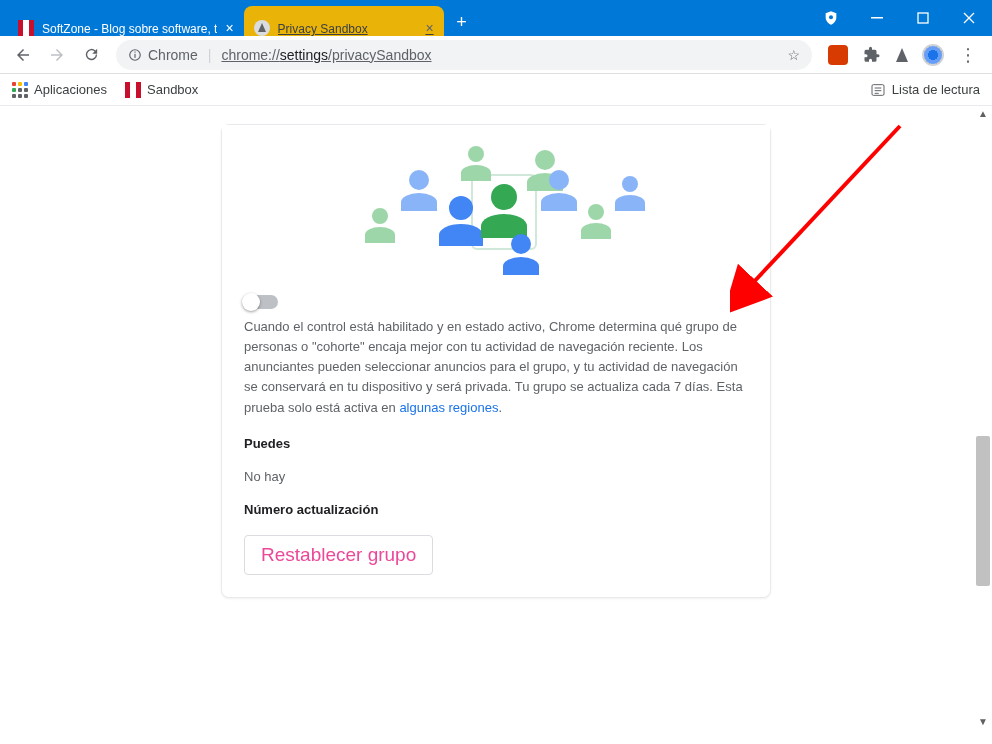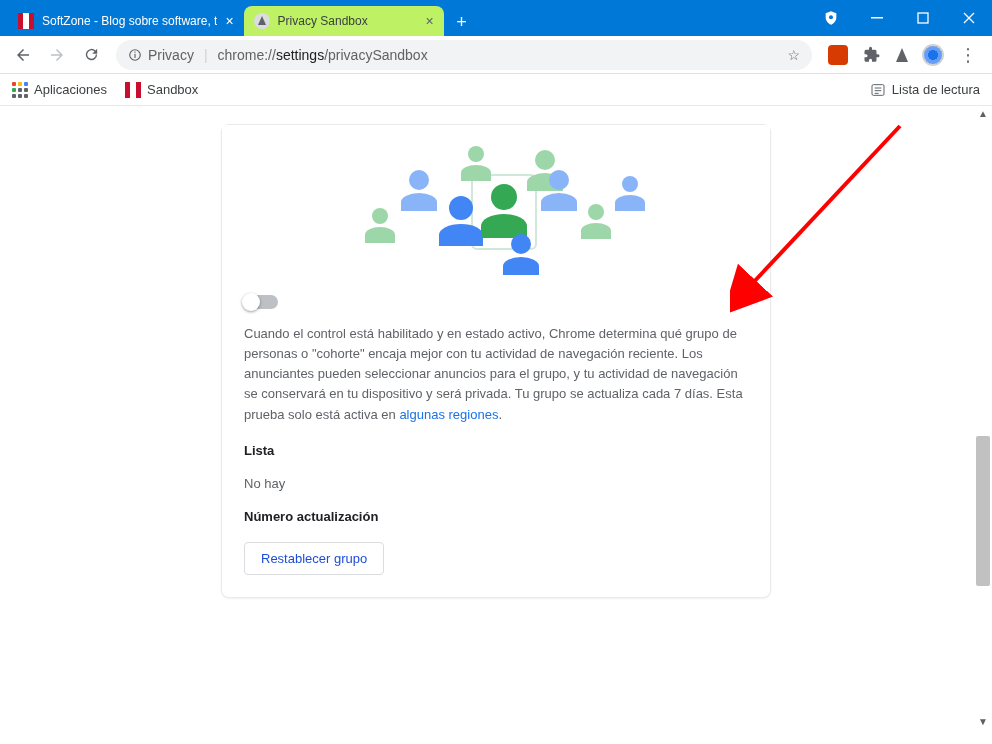--- a/index.html
+++ b/index.html
@@ -1,24 +1,24 @@
 <!DOCTYPE html>
 <html><head>
 <meta charset="utf-8">
 <style>
   * { margin: 0; padding: 0; box-sizing: border-box; font-family: "Segoe UI", Arial, sans-serif; }
   body { width: 992px; height: 744px; overflow: hidden; background: #fff; position: relative; }
 
   
   .titlebar { height: 36px; background: #0078d7; display: flex; }
   .tabs { display: flex; flex: 1; align-items: flex-end; padding-left: 8px; }
-  .tab { height: 30px; display: flex; align-items: center; padding: 0 10px; font-size: 12px;
+  .tab { height: 30px; display: flex; align-items: flex-end; padding: 0 10px; font-size: 12px;
          max-width: 240px; min-width: 200px; position: relative; }
   .tab.inactive { color: #fff; }
-  .tab.active   { background: #bef264; color: #3c4043; border-radius: 8px 8px 0 0; }
+  .tab.active   { background: #eab308; color: #3c4043; border-radius: 8px 8px 0 0; text-decoration: underline; }
   .tab .favicon { width: 16px; height: 16px; margin-right: 8px; flex: none; }
   .tab .favicon.sz { background:
       linear-gradient(to right,#c8102e 33%,#fff 33%,#fff 66%,#c8102e 66%); }
   .tab .favicon.ps { background:#dadce0; border-radius:50%; display:flex;
       align-items:center; justify-content:center;}
   .tab .title { flex:1; white-space: nowrap; overflow:hidden; text-overflow: ellipsis; }
   .tab .close { margin-left:8px; font-size:14px; cursor:pointer; flex:none; }
   .newtab { width:28px; height:28px; display:flex; align-items:center; justify-content:center;
             color:#fff; font-size:18px; cursor:pointer; margin-left:4px; }
   .winbtns { display:flex; align-items:center; }
@@ -33,21 +33,21 @@
              display:flex; align-items:center; padding:0 8px; gap:4px;}
   .tbtn { width:30px;height:30px;border-radius:50%;display:flex;align-items:center;
           justify-content:center;cursor:pointer; color:#5f6368;}
   .tbtn.disabled{color:#bdc1c6;cursor:default;}
   .omnibox { flex:1; height:30px; background:#f1f3f4; border-radius:15px;
              display:flex; align-items:center; padding:0 12px; margin:0 6px;
              font-size:14px; color:#5f6368; gap:10px;}
   .omnibox .secure{display:flex;align-items:center;gap:6px;}
   .omnibox .secure svg{width:14px;height:14px;fill:#5f6368;}
   .omnibox .sep{color:#cfd2d6;}
-  .omnibox .url{color:#5f6368;}
+  .omnibox .url{color:#5f6368;text-decoration:underline;}
   .omnibox .url .dark{color:#202124;}
   .omnibox .star{margin-left:auto;color:#5f6368;cursor:pointer;}
   .ext-icons{display:flex;align-items:center;gap:14px;padding:0 6px;}
   .ext-icons .ext{width:20px;height:20px;border-radius:4px;display:flex;
                   align-items:center;justify-content:center;cursor:pointer;}
   .ext.office{background:#d83b01;}
   .ext.puzzle svg{fill:#5f6368;width:18px;height:18px;}
   .ext.cone{width:0;height:0;border-left:6px solid transparent;border-right:6px solid transparent;
             border-bottom:14px solid #5f6368;border-radius:0;}
   .ext.avatar{width:22px;height:22px;border-radius:50%;
@@ -104,28 +104,28 @@
   .a{left:34px;top:68px;} .b{left:70px;top:30px;} .c{left:108px;top:56px;}
   .d{left:210px;top:30px;} .e{left:250px;top:64px;} .f{left:284px;top:36px;}
   .g{left:130px;top:6px;} .h{left:196px;top:10px;} .i{left:172px;top:94px;}
 
   .card-body{padding:20px 22px 22px;color:#3c4043;font-size:13px;}
   .setting-row{display:flex;align-items:center;justify-content:space-between;}
   .setting-row .label{font-size:14px;font-weight:600;color:#202124;}
   .toggle{width:34px;height:14px;background:#bdc1c6;border-radius:7px;position:relative;cursor:pointer;}
   .toggle .knob{width:18px;height:18px;background:#fff;border-radius:50%;
                 box-shadow:0 1px 3px rgba(0,0,0,.4);position:absolute;top:-2px;left:-2px;}
-  .desc{margin-top:15px;line-height:1.55;color:#5f6368;}
+  .desc{margin-top:8px;line-height:1.55;color:#5f6368;}
   .desc a{color:#1a73e8;text-decoration:none;}
   .field{margin-top:18px;}
   .field .f-label{font-weight:600;color:#202124;font-size:13px;}
   .field .f-value{color:#5f6368;margin-top:2px;}
   .note{margin-top:18px;color:#5f6368;line-height:1.55;}
   .reset-btn{margin-top:18px;display:inline-block;border:1px solid #dadce0;
-             color:#1d4ed8;background:#fff;font-size:13px;padding:8px 16px;border-radius:4px;
+             color:#ec4899;background:#fff;font-size:19px;padding:8px 16px;border-radius:4px;
              cursor:pointer;}
 
   
   .arrow{position:absolute;pointer-events:none;}
 </style>
 </head>
 <body>
 
 <div class="titlebar">
   <div class="tabs">
@@ -187,21 +187,21 @@
       </svg>
   </div>
 
   <div class="omnibox">
     <div class="secure">
       <svg viewBox="0 0 24 24">
           <circle cx="12" cy="12" r="9" fill="none" stroke="#5f6368" stroke-width="2"></circle>
           <rect x="11" y="10" width="2" height="7" fill="#5f6368"></rect>
           <rect x="11" y="6" width="2" height="2" fill="#5f6368"></rect>
         </svg>
-      <span>Privacy</span>
+      <span>Chrome</span>
     </div>
     <span class="sep">|</span>
     <span class="url">
       <span>chrome://</span><span class="dark">settings</span><span>/privacySandbox</span>
     </span>
     <span class="star">☆</span>
   </div>
 
   <div class="ext-icons">
     <div class="ext office"></div>
@@ -301,21 +301,21 @@
         <div class="toggle">
           <div class="knob"></div>
         </div>
       </div>
 
       <div class="desc">
         <span>Cuando el control está habilitado y en estado activo, Chrome determina qué grupo de personas o "cohorte" encaja mejor con tu actividad de navegación reciente. Los anunciantes pueden seleccionar anuncios para el grupo, y tu actividad de navegación se conservará en tu dispositivo y será privada. Tu grupo se actualiza cada 7 días. Esta prueba solo está activa en </span><a href="#">algunas regiones</a>.
       </div>
 
       <div class="field">
-        <div class="f-label">Lista</div>
+        <div class="f-label">Puedes</div>
       </div>
 
       <div class="field">
         <div class="f-value">No hay</div>
       </div>
 
       <div class="field">
         <div class="f-label">Número actualización</div>
       </div>
 

